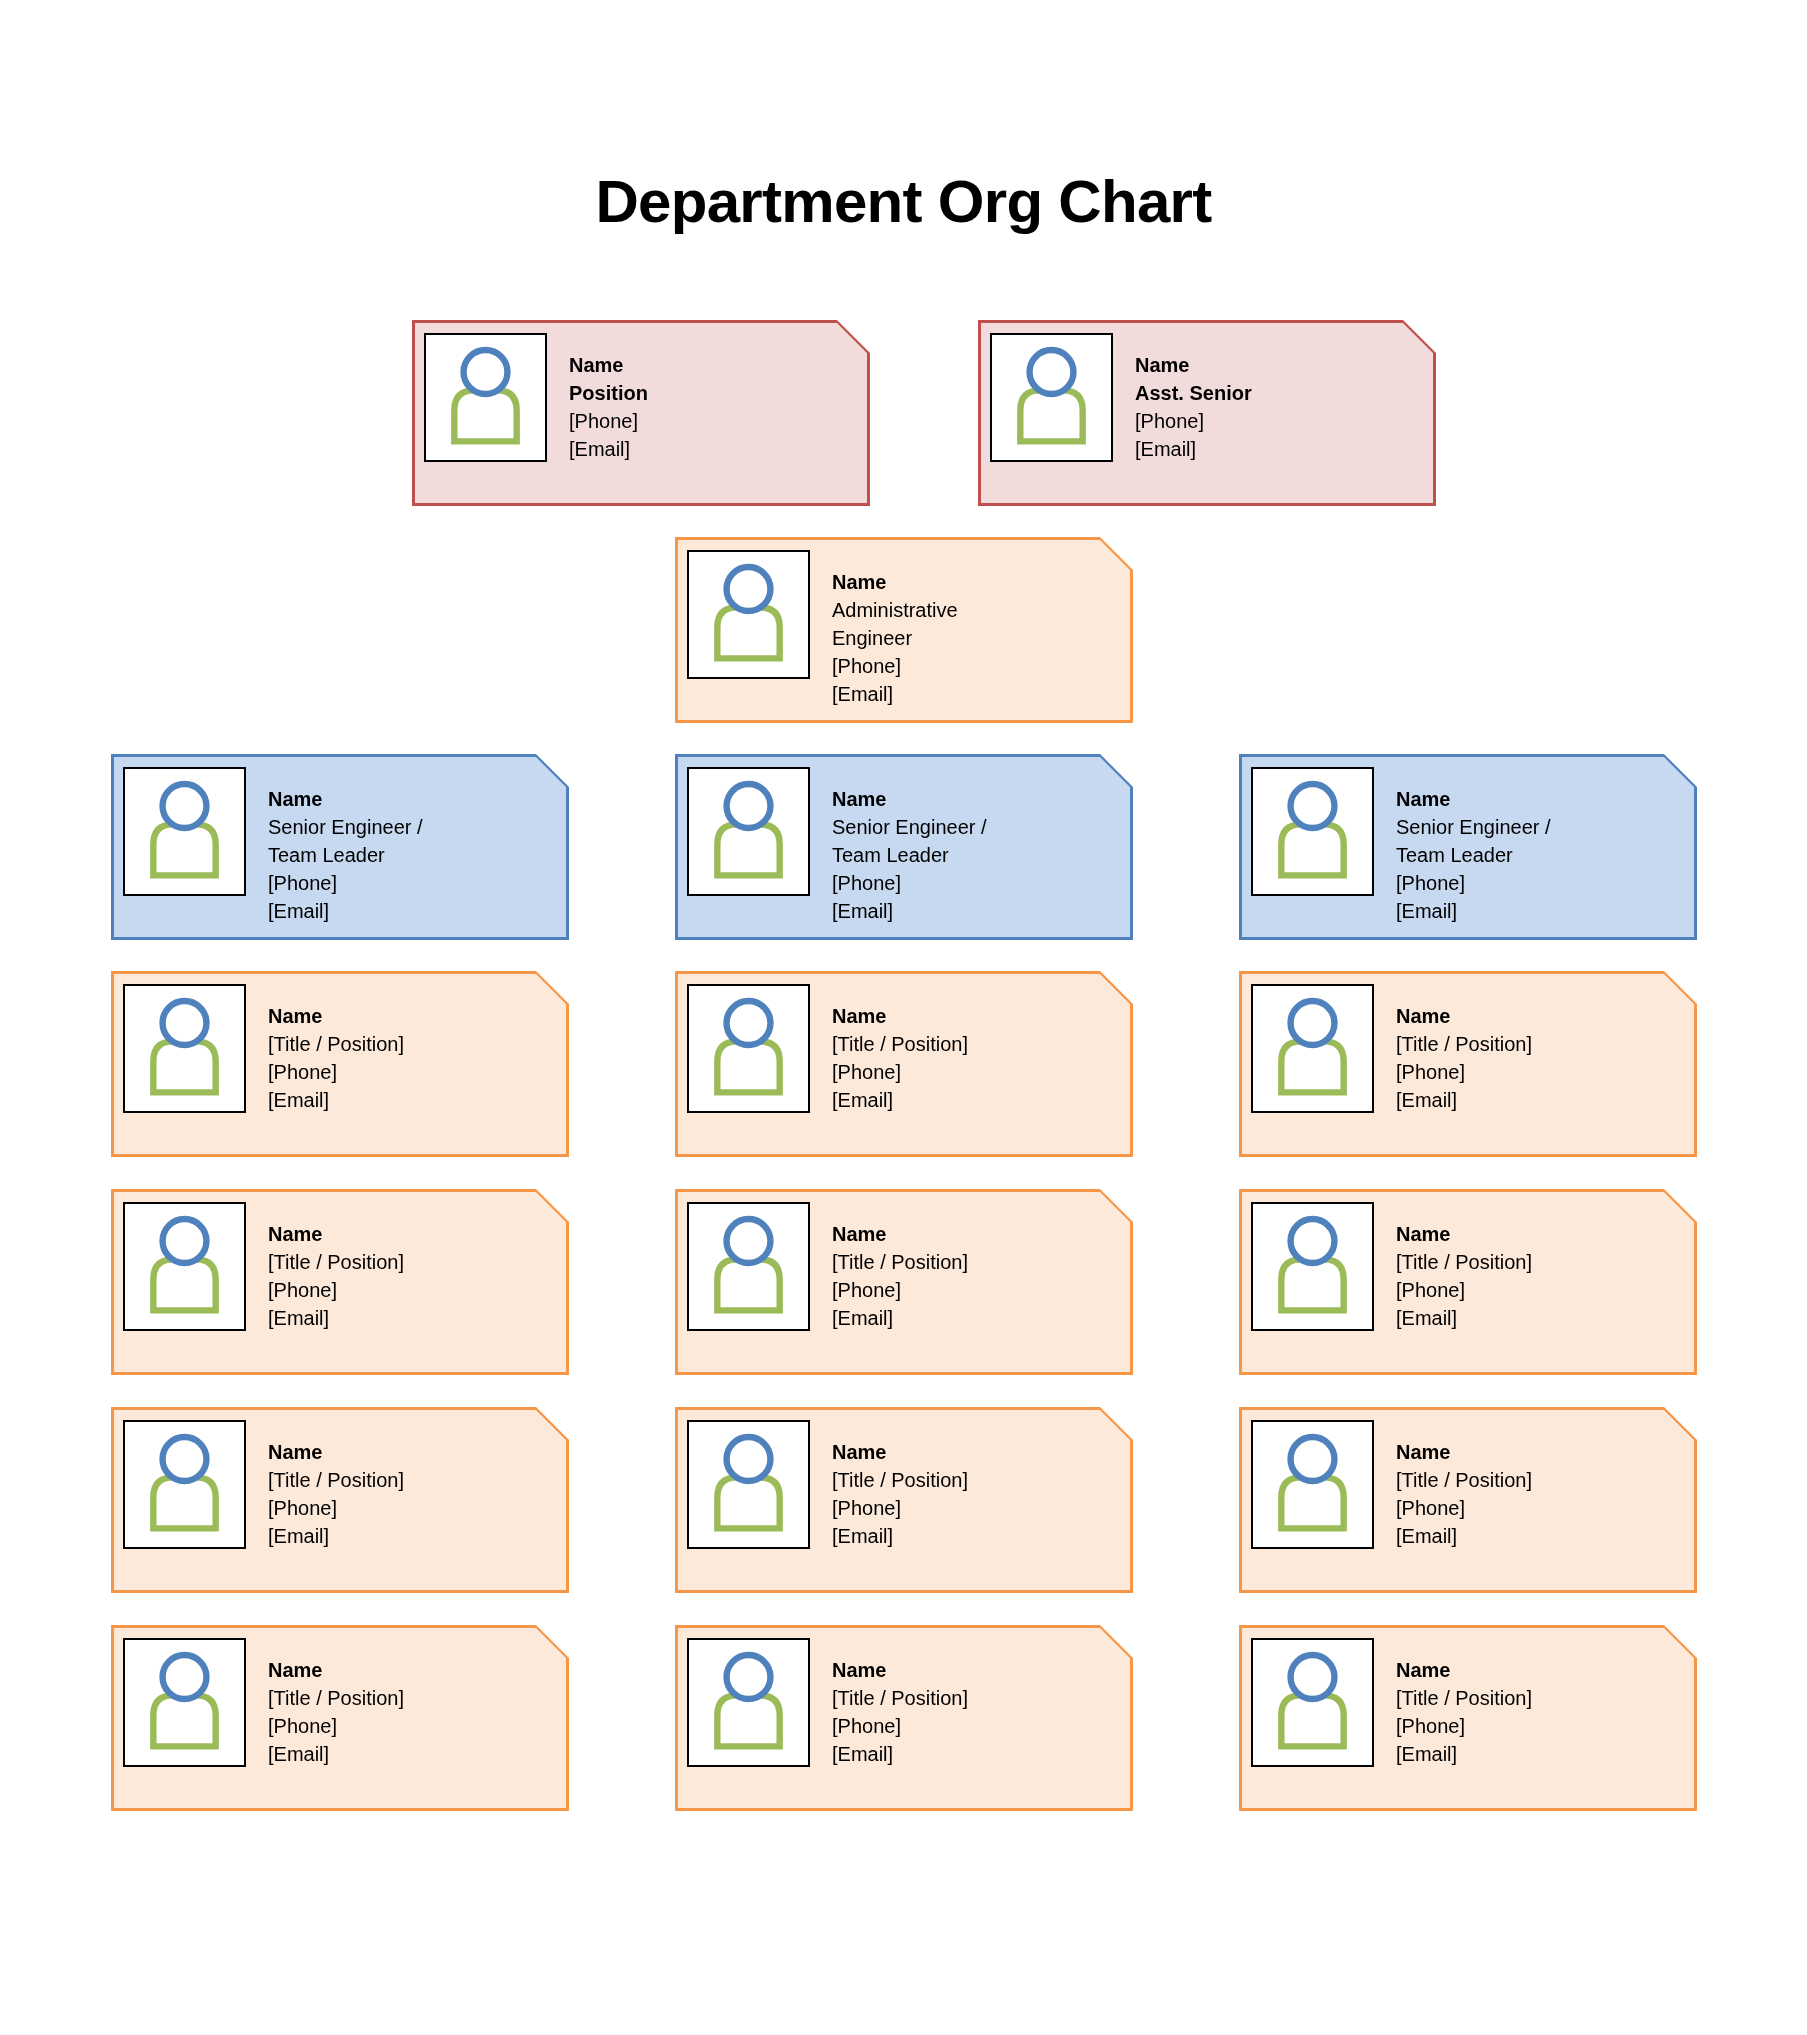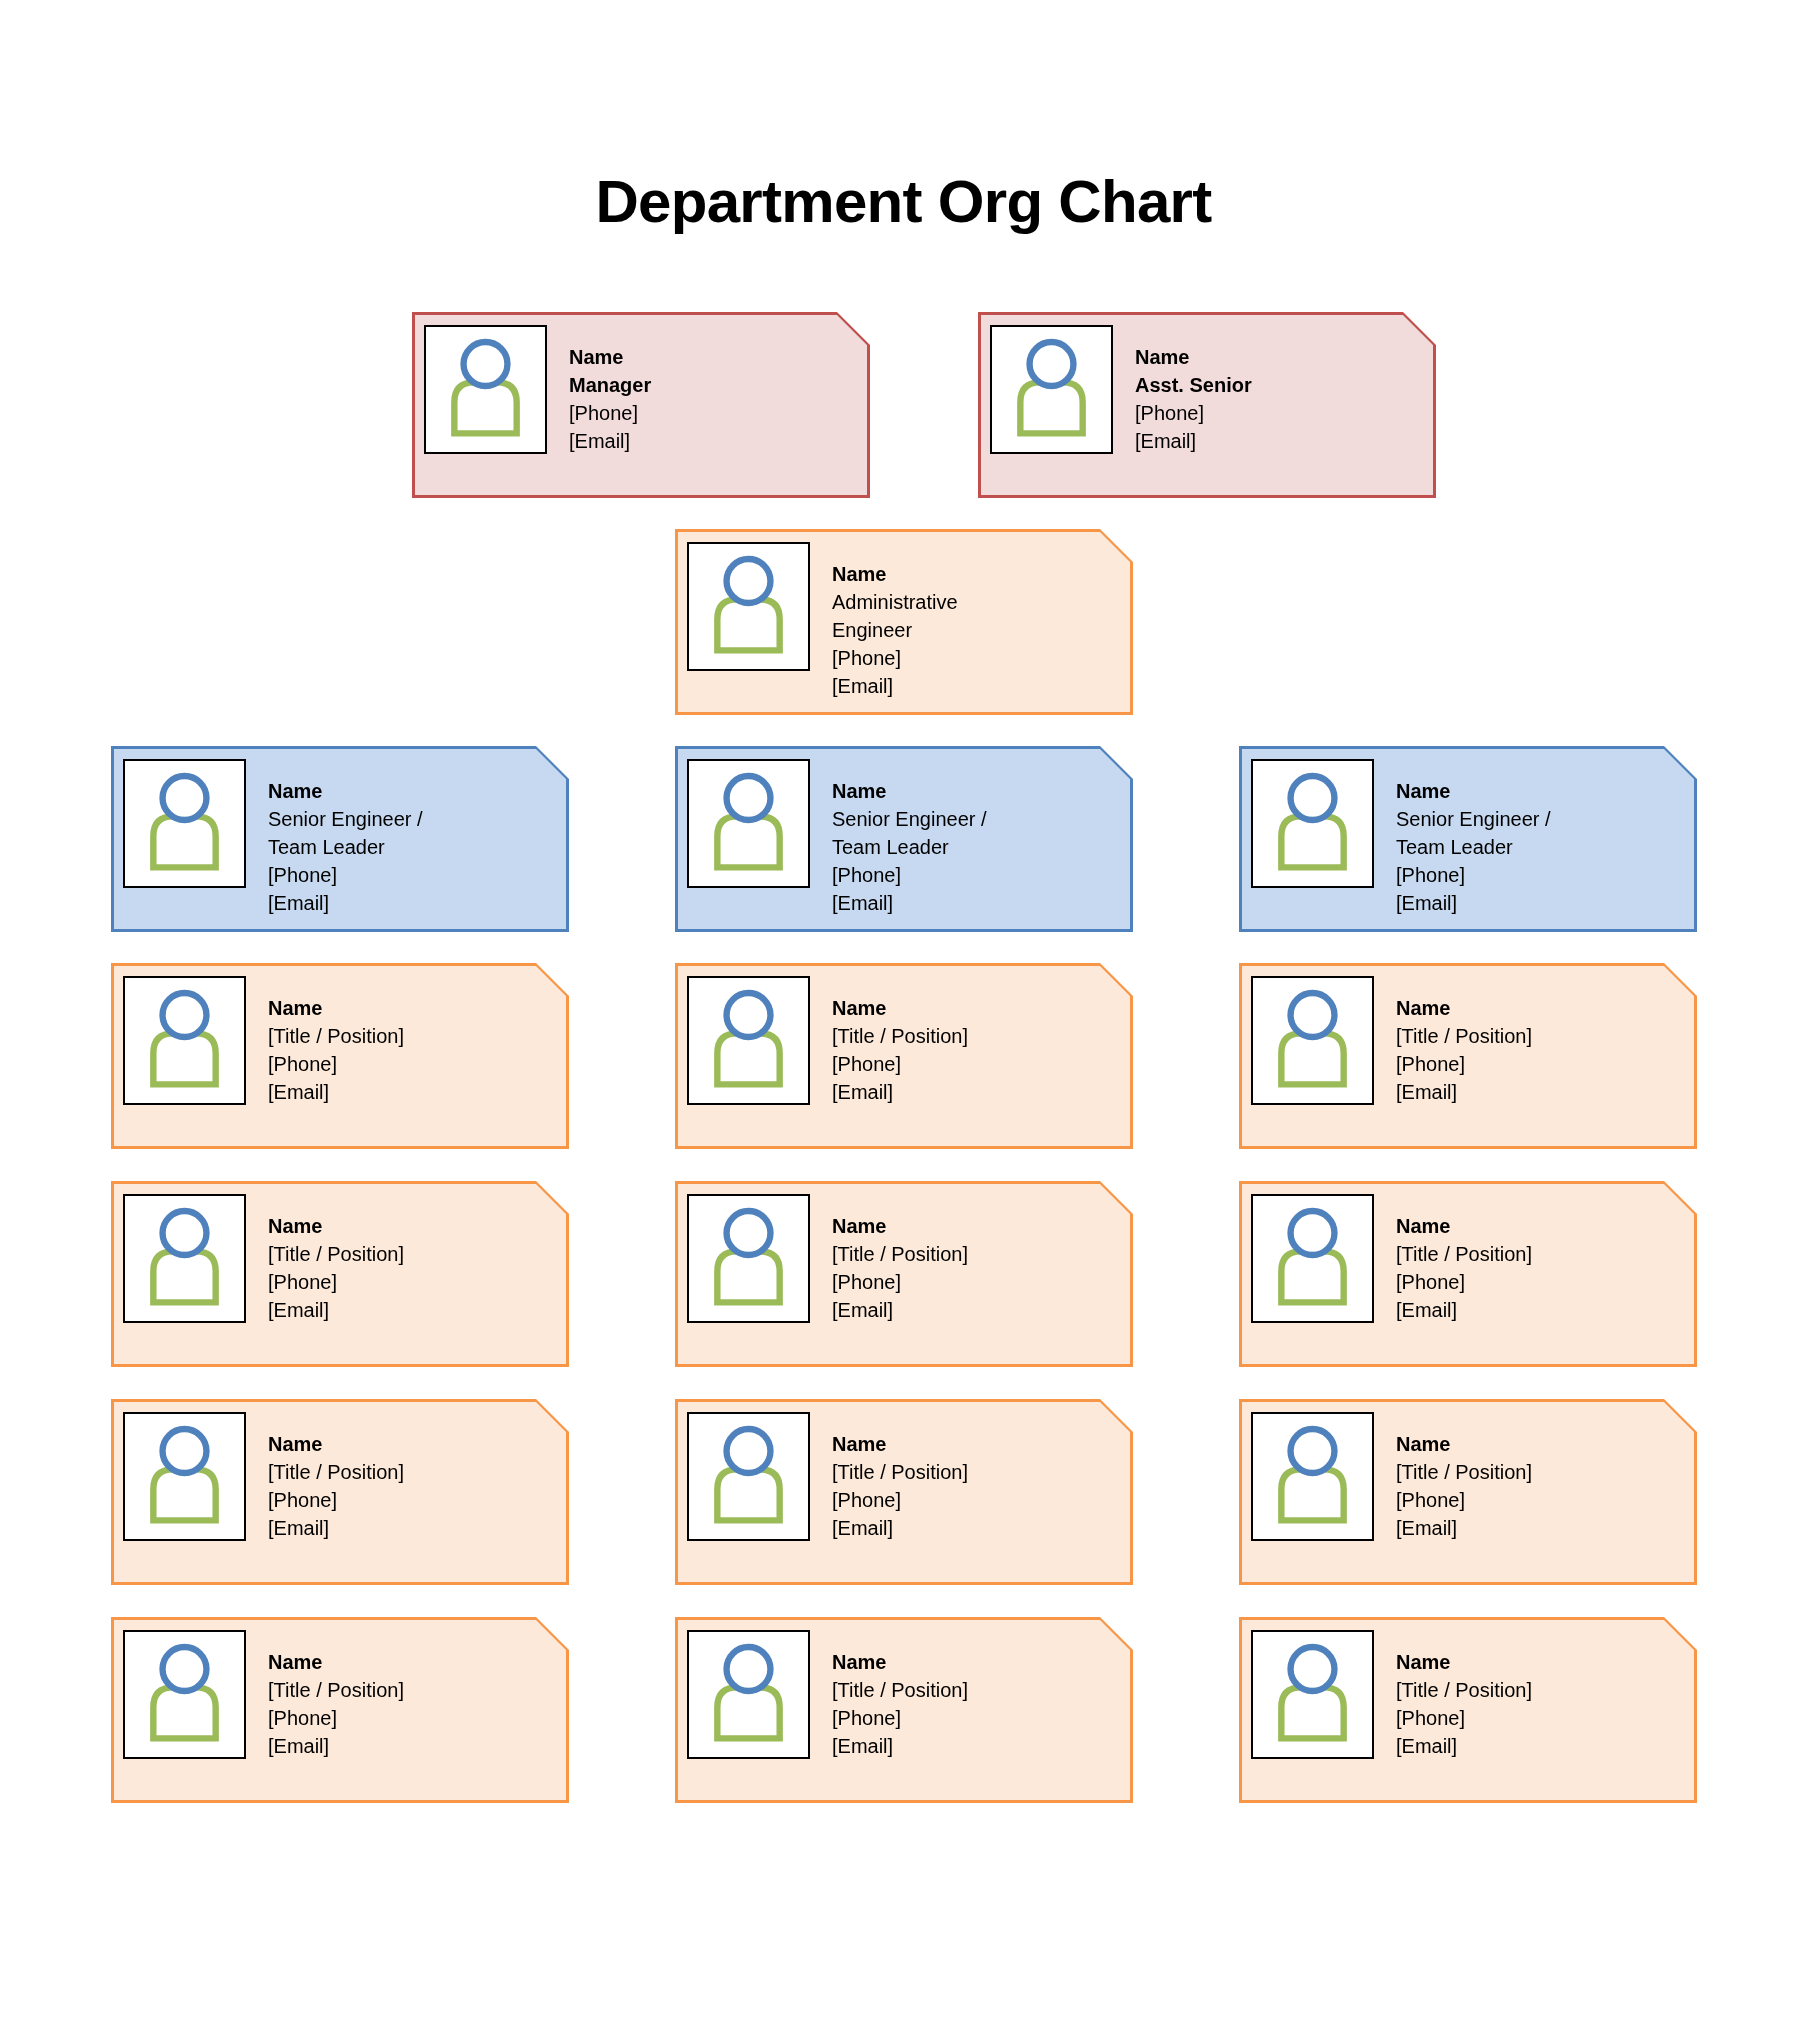--- a/index.html
+++ b/index.html
@@ -22,21 +22,21 @@
     width: 1807px;
     text-align: center;
     font-weight: 700;
     font-size: 60px;
     letter-spacing: -0.7px;
     color: var(--title-text, #000000);
     white-space: nowrap;
   }
 
   
-  .card { position: absolute; width: 458px; height: 186px; }
+  .card { position: absolute; width: 458px; height: 186px; margin-top: 8px; }
   .card::before {
     content: "";
     position: absolute; inset: 0;
     background: var(--bc, #888888);
     clip-path: polygon(0 0, calc(100% - 33px) 0, 100% 33px, 100% 100%, 0 100%);
   }
   .card::after {
     content: "";
     position: absolute; inset: 2.8px;
     background: var(--fc, #eeeeee);
@@ -75,21 +75,21 @@
 
   <div class="card manager" style="left:412px; top:312px">
     <div class="photo">
       <svg viewBox="0 0 168 176">
         <path class="icon-body" d="M40 150 L40 106 Q40 78 68 78 L100 78 Q128 78 128 106 L128 150 Z" stroke-width="9"></path>
         <circle class="icon-head" cx="84" cy="52" r="31" stroke-width="9"></circle>
       </svg>
     </div>
     <div class="info">
       <div class="name">Name</div>
-      <div class="line strong">Manager</div>
+      <div class="line strong">Position</div>
       <div class="line">[Phone]</div>
       <div class="line">[Email]</div>
     </div>
   </div>
 
   <div class="card manager" style="left:978px; top:312px">
     <div class="photo">
       <svg viewBox="0 0 168 176">
         <path class="icon-body" d="M40 150 L40 106 Q40 78 68 78 L100 78 Q128 78 128 106 L128 150 Z" stroke-width="9"></path>
         <circle class="icon-head" cx="84" cy="52" r="31" stroke-width="9"></circle>

